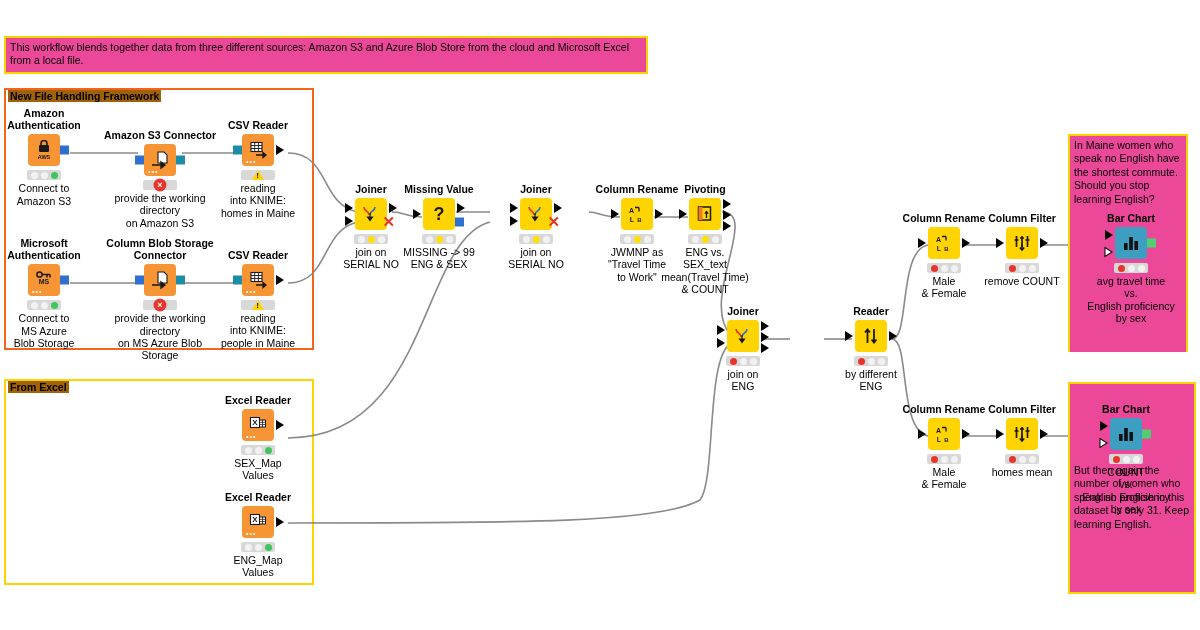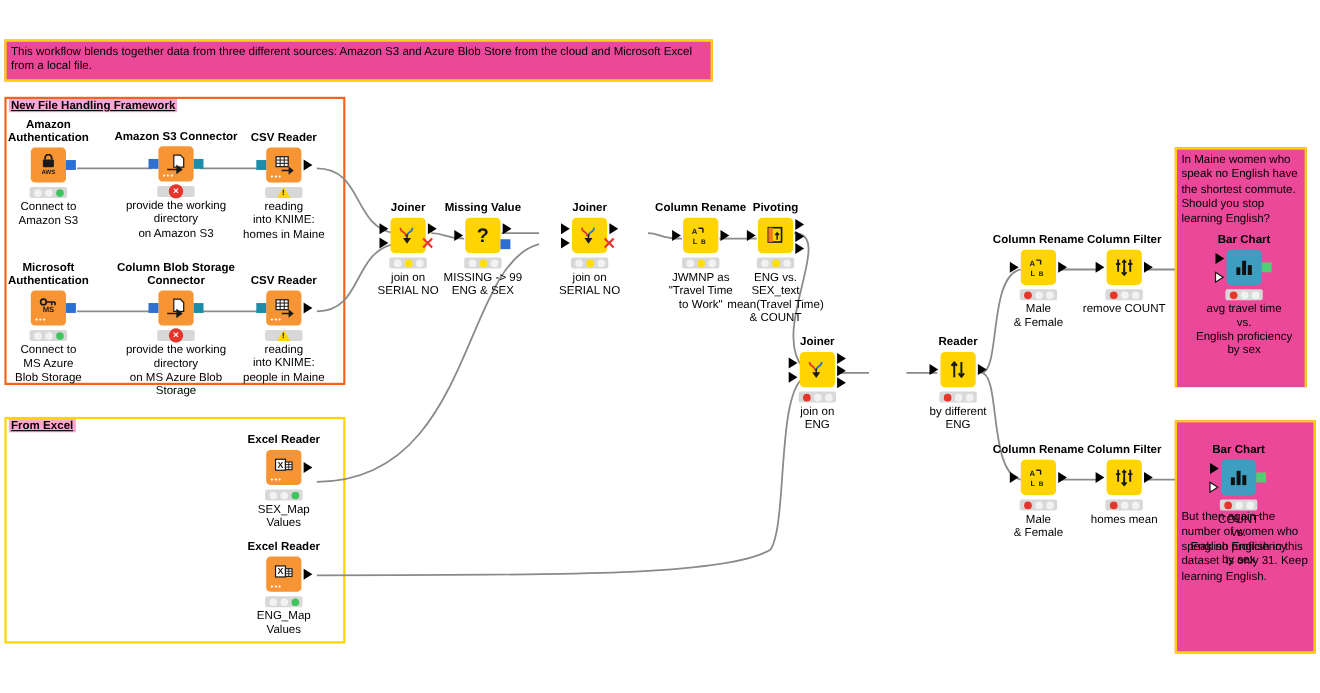--- a/index.html
+++ b/index.html
@@ -31,25 +31,24 @@
     background:transparent;
     z-index:1;
   }
   .group-box.orange { border:2.5px solid #f4651a; }
   .group-box.yellow { border:2.5px solid #ffd400; }
   .group-title {
     position:absolute;
     font-size:10.5px;
     font-weight:bold;
     color:#000;
-    background:#f9a8d4;
+    background:#a16207;
     padding:0 2px;
     z-index:6;
     white-space:nowrap;
-    text-decoration:underline;
   }
 
   
   .node {
     position:absolute;
     z-index:10;
     width:120px;
     margin-left:-60px;
     text-align:center;
   }
@@ -217,21 +216,21 @@
     </div>
     <div class="status">
       <span class="lamp"></span>
       <span class="lamp"></span>
       <span class="lamp green"></span>
     </div>
     <div class="ndesc">Connect to
 Amazon S3</div>
   </div>
 
-  <div class="node" style="left:160px; top:118px;">
+  <div class="node" style="left:160px; top:129px;">
     <div class="ntitle">Amazon S3 Connector</div>
     <div class="nodebody">
       <div class="nbox orange">
         <svg class="icon" width="20" height="20" viewBox="0 0 20 20">
           <path d="M8 2 h6 l3 3 v8 H8 Z" fill="#fff" stroke="#1a1a1a" stroke-width="1.1"></path>
           <path d="M2 15 h9 M11 12 l4 3 l-4 3 Z" fill="#1a1a1a" stroke="#1a1a1a" stroke-width="1.4"></path>
         </svg>
         <span class="dots3">•••</span>
         <span class="port sq blue" style="left:-9px;"></span>
         <span class="port sq teal" style="right:-9px;"></span>

